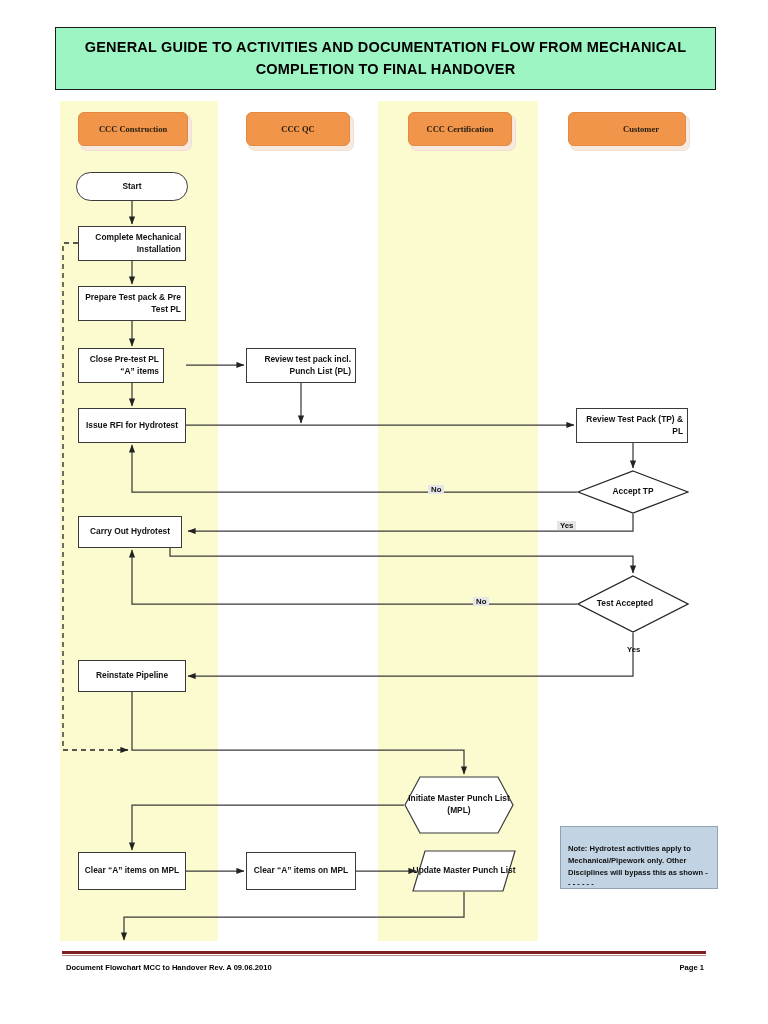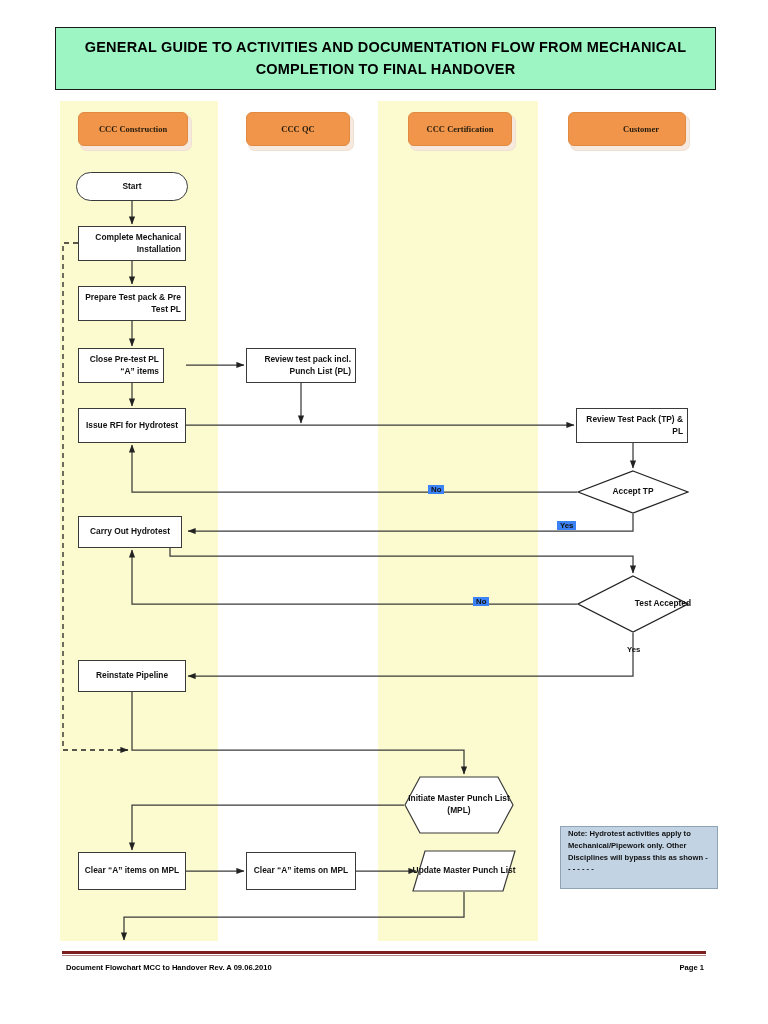--- a/index.html
+++ b/index.html
@@ -48,32 +48,32 @@
   .shape-label{
     position:absolute;display:flex;align-items:center;justify-content:center;
     text-align:center;font-size:8.4px;font-weight:bold;line-height:1.42;color:#111;
     pointer-events:none;
   }
 
   
   #note-box{
     position:absolute;left:560px;top:826px;width:158px;height:63px;
     background:#c2d3e4;border:1px solid #8fa3b5;box-sizing:border-box;
-    padding:1px 7px;font-size:7.6px;font-weight:bold;line-height:1.55;color:#111;
+    padding:16px 7px;font-size:7.6px;font-weight:bold;line-height:1.55;color:#111;
   }
 
   
   #footer-rule{position:absolute;left:62px;top:951px;width:644px;height:3px;background:#7b1f1f;}
   #footer-rule2{position:absolute;left:62px;top:955px;width:644px;height:1px;background:#b08a8a;}
   #footer-left{position:absolute;left:66px;top:963px;font-size:7.6px;font-weight:bold;}
   #footer-right{position:absolute;right:64px;top:963px;font-size:7.6px;font-weight:bold;}
 
   
   #wires{position:absolute;left:0;top:0;width:768px;height:1024px;pointer-events:none;}
-  .wlabel{position:absolute;font-size:7.8px;font-weight:bold;background:#3b82f6;padding:0 3px;color:#111;}
+  .wlabel{position:absolute;font-size:7.8px;font-weight:bold;background:#e5e5e5;padding:0 3px;color:#111;}
   .wlabel.ony{background:transparent;}
 </style>
 </head>
 <body>
 
 <div id="page">
 
   <div class="lane" style="left:60px;top:101px;width:158px;height:840px;background:#fcfbcf;"></div>
   <div class="lane" style="left:378px;top:101px;width:160px;height:840px;background:#fcfbcf;"></div>
 
@@ -155,21 +155,21 @@
   <svg class="shape-svg" style="left:577px;top:470px;" width="112" height="44" viewBox="0 0 112 44">
     <polygon points="56,1 111,22 56,43 1,22" fill="#ffffff" stroke="#222" stroke-width="1.3"></polygon>
   </svg>
   <div class="shape-label" style="left:577px;top:470px;width:112px;height:44px;">
     <span>Accept TP</span>
   </div>
 
   <svg class="shape-svg" style="left:577px;top:575px;" width="112" height="58" viewBox="0 0 112 58">
     <polygon points="56,1 111,29 56,57 1,29" fill="#ffffff" stroke="#222" stroke-width="1.3"></polygon>
   </svg>
-  <div class="shape-label" style="left:607px;top:575px;width:112px;height:58px;text-align:right;">
+  <div class="shape-label" style="left:569px;top:575px;width:112px;height:58px;text-align:right;">
     <span>Test Accepted</span>
   </div>
 
   <svg id="wires" viewBox="0 0 768 1024">
     <defs>
       <marker id="ah" markerWidth="9" markerHeight="9" refX="7.6" refY="3.1" orient="auto" markerUnits="userSpaceOnUse">
         <path d="M0,0 L8,3.1 L0,6.2 z" fill="#222"></path>
       </marker>
     </defs>
     <g stroke="#3a3a3a" stroke-width="1.25" fill="none" marker-end="url(#ah)">

